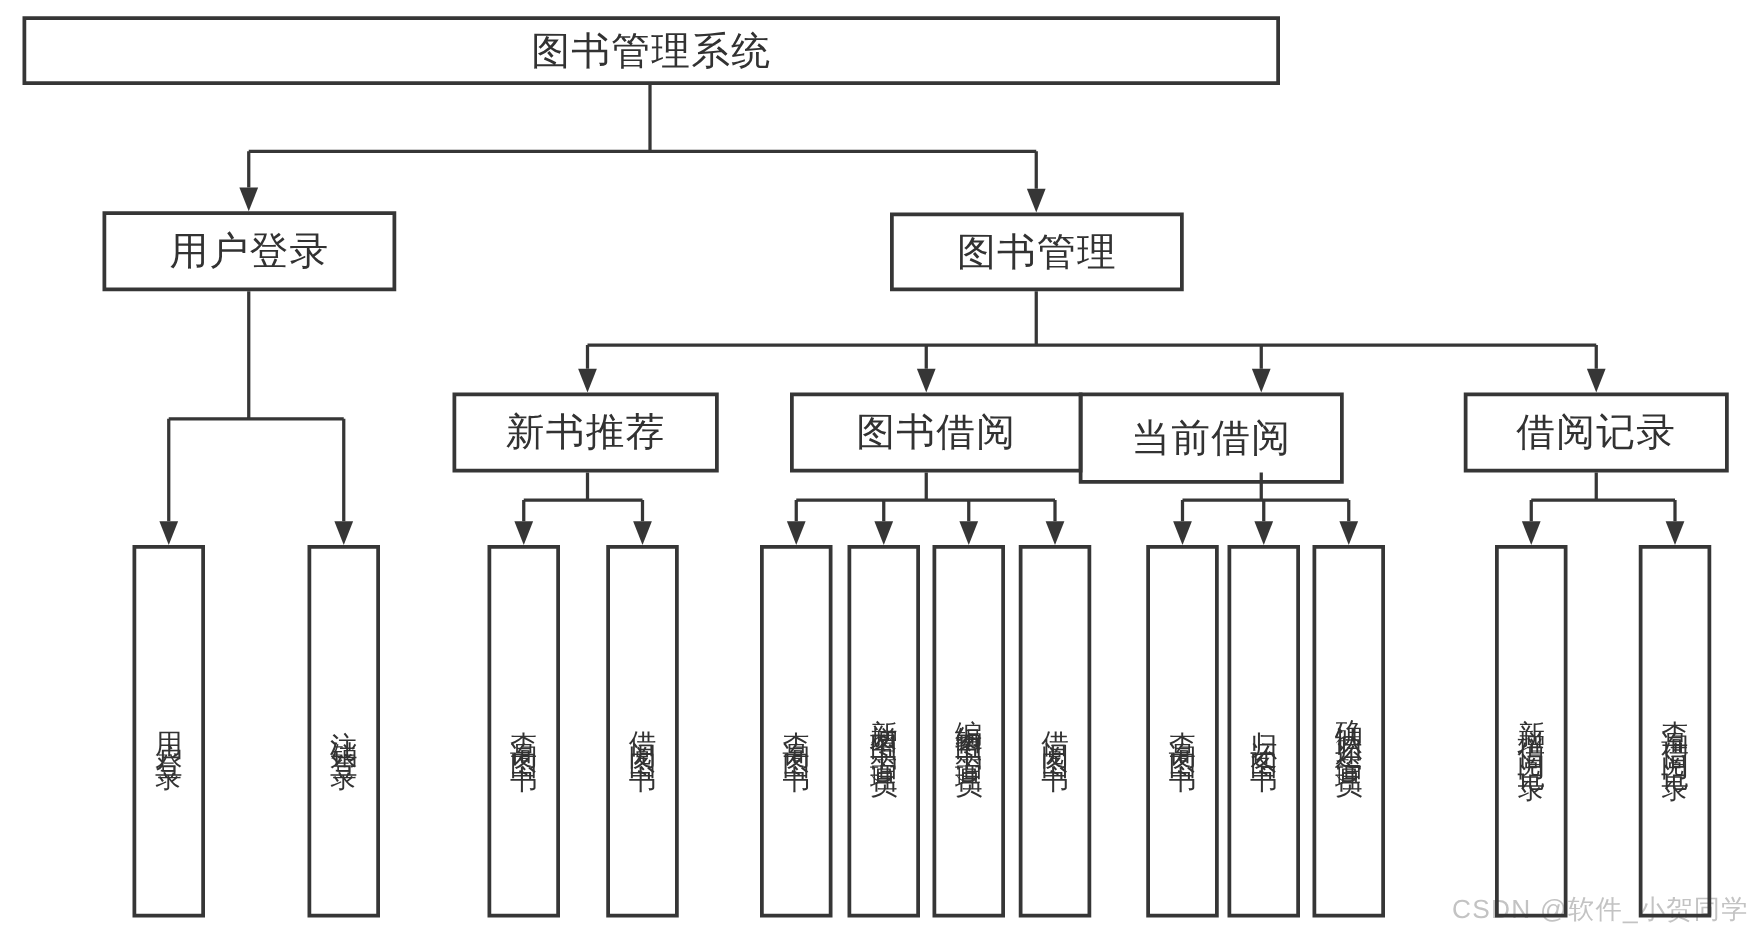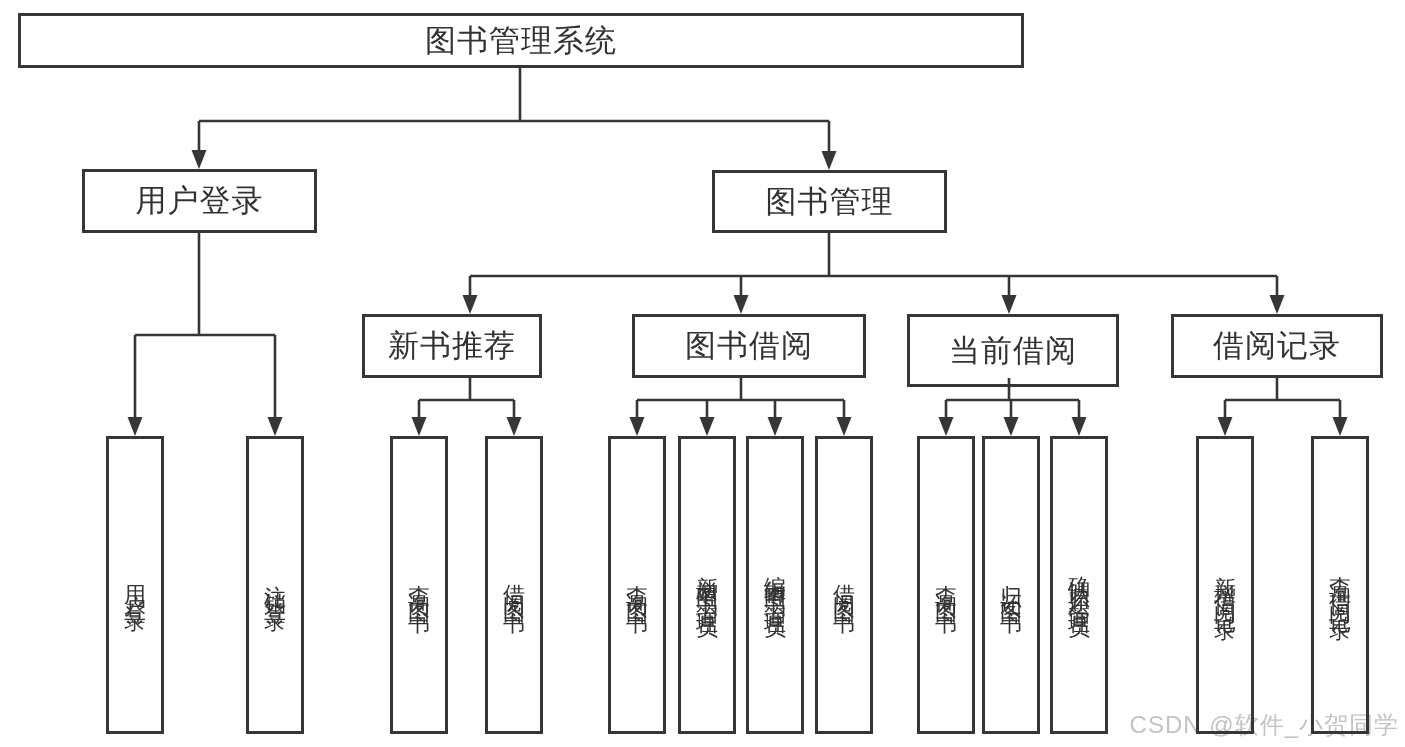--- a/index.html
+++ b/index.html
@@ -39,21 +39,21 @@
     line-height: 1;
     white-space: nowrap;
   }
   .node.v.tight .vlabel { letter-spacing: 6px; }
   #watermark {
     position: absolute;
     right: 6px;
     bottom: 6px;
     z-index: 0;
     color: #c3c3c3;
-    font-size: 24px;
+    font-size: 21px;
     letter-spacing: 1px;
     white-space: nowrap;
   }
 </style>
 </head>
 <body>
 
 <div id="canvas">
 
   <svg id="connectors" width="1405" height="747" viewBox="0 0 1405 747">
@@ -97,23 +97,23 @@
       <polygon points="1217.5,417 1232.5,417 1225,436"></polygon>
       <polygon points="1332.5,417 1347.5,417 1340,436"></polygon>
     </g>
   </svg>
 
   <div class="node h" style="left:18px; top:13px; width:1006px; height:55px">图书管理系统</div>
 
   <div class="node h" style="left:82px; top:169px; width:235px; height:64px">用户登录</div>
   <div class="node h" style="left:712px; top:170px; width:235px; height:63px">图书管理</div>
 
-  <div class="node h" style="left:362px; top:314px; width:180px; height:64px">新书推荐</div>
+  <div class="node h" style="left:362px; top:314px; width:213px; height:64px">新书推荐</div>
   <div class="node h" style="left:632px; top:314px; width:234px; height:64px">图书借阅</div>
-  <div class="node h" style="left:907px; top:314px; width:212px; height:73px">当前借阅</div>
+  <div class="node h" style="left:863px; top:314px; width:212px; height:73px">当前借阅</div>
   <div class="node h" style="left:1171px; top:314px; width:212px; height:64px">借阅记录</div>
 
   <div class="node v" style="left:106px; top:436px; width:58px; height:298px">
     <span class="vlabel">用户登录</span>
   </div>
   <div class="node v" style="left:246px; top:436px; width:58px; height:298px">
     <span class="vlabel">注销登录</span>
   </div>
 
   <div class="node v" style="left:390px; top:436px; width:58px; height:298px">

